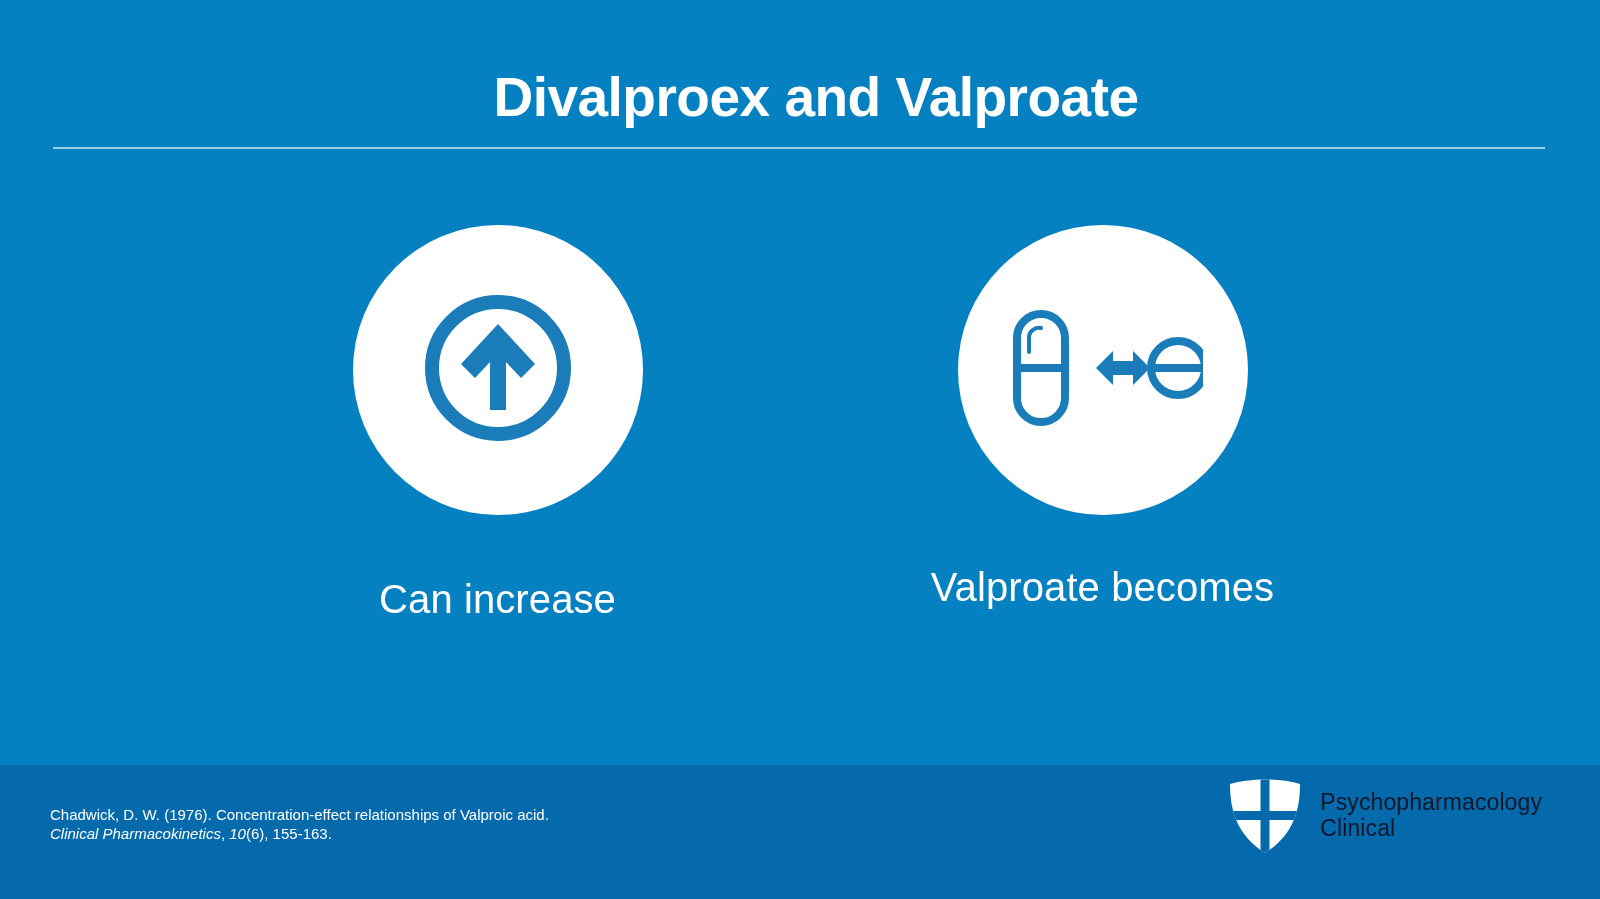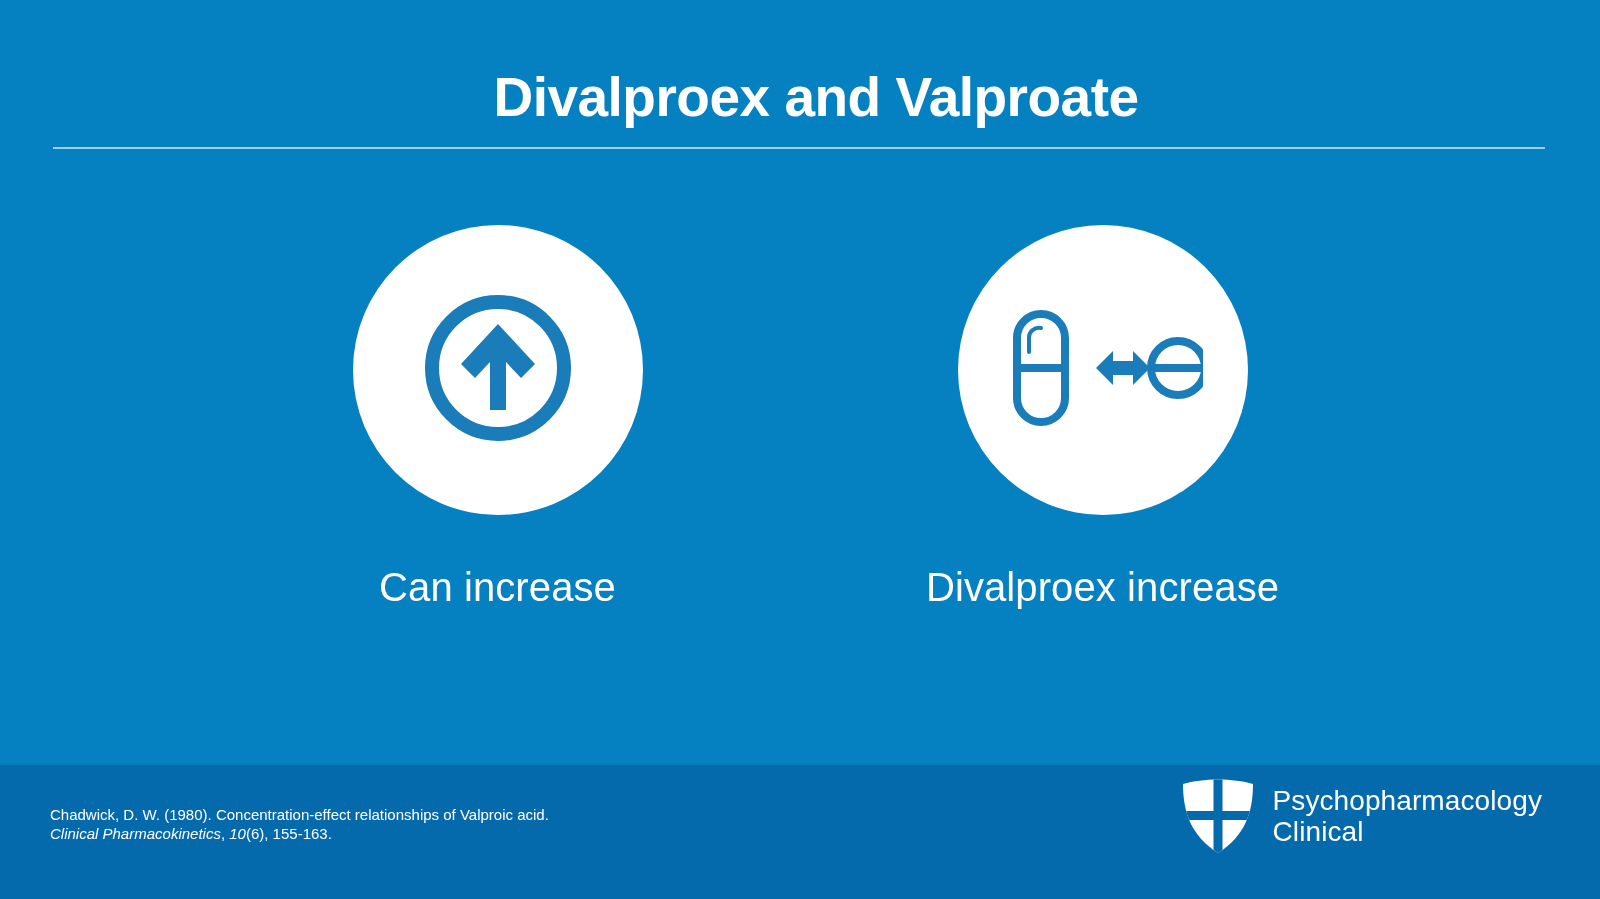--- a/index.html
+++ b/index.html
@@ -68,21 +68,21 @@
     flex-direction: row;
     justify-content: center;
     align-items: flex-start;
   }
   .column {
     width: 430px;
     display: flex;
     flex-direction: column;
     align-items: center;
   }
-  .column.left  { margin-right: 175px; }
+  .column.left  { margin-right: 175px; gap: 12px; }
 
   .circle {
     width: 290px;
     height: 290px;
     border-radius: 50%;
     background: #ffffff;
     display: flex;
     align-items: center;
     justify-content: center;
   }
@@ -118,22 +118,22 @@
     flex-direction: row;
     align-items: center;
   }
   .logo-shield {
     width: 74px;
     height: 76px;
     margin-right: 18px;
     flex: none;
   }
   .logo-text {
-    color: #ffffff;
-    font-size: 28px;
+    color: #0f172a;
+    font-size: 23px;
     font-weight: 300;
     line-height: 1.12;
     letter-spacing: 0.1px;
   }
 </style>
 </head>
 <body>
 
 <div id="slide">
 
@@ -169,28 +169,28 @@
             <path d="M26 54 L26 40 A10 10 0 0 1 38 30" fill="none" stroke="#1a7cb8" stroke-width="4" stroke-linecap="round"></path>
 
             <path d="M93 70 L110 53 L110 63 L130 63 L130 53 L147 70 L130 87 L130 77 L110 77 L110 87 Z" fill="#1a7cb8"></path>
 
             <circle cx="175" cy="70" r="27" fill="none" stroke="#1a7cb8" stroke-width="8"></circle>
             <rect x="148" y="66" width="54" height="8" fill="#1a7cb8"></rect>
           </svg>
         </span>
       </div>
       <div class="caption">
-        <div>Divalproex increase</div>
+        <div>Valproate becomes</div>
       </div>
     </div>
 
   </div>
 
   <div class="citation">
-    <div>Chadwick, D. W. (1980). Concentration-effect relationships of Valproic acid.</div>
+    <div>Chadwick, D. W. (1976). Concentration-effect relationships of Valproic acid.</div>
     <div><span class="ital">Clinical Pharmacokinetics</span><span>, </span><span class="ital">10</span><span>(6), 155-163.</span></div>
   </div>
 
   <div class="logo">
     <span class="logo-shield">
       <svg width="74" height="76" viewBox="0 0 74 76" aria-hidden="true">
         <defs>
           <clipPath id="shieldClip">
             <path d="M2 6 C22 0 52 0 72 6 C72 34 64 58 37 75 C10 58 2 34 2 6 Z"></path>
           </clipPath>

